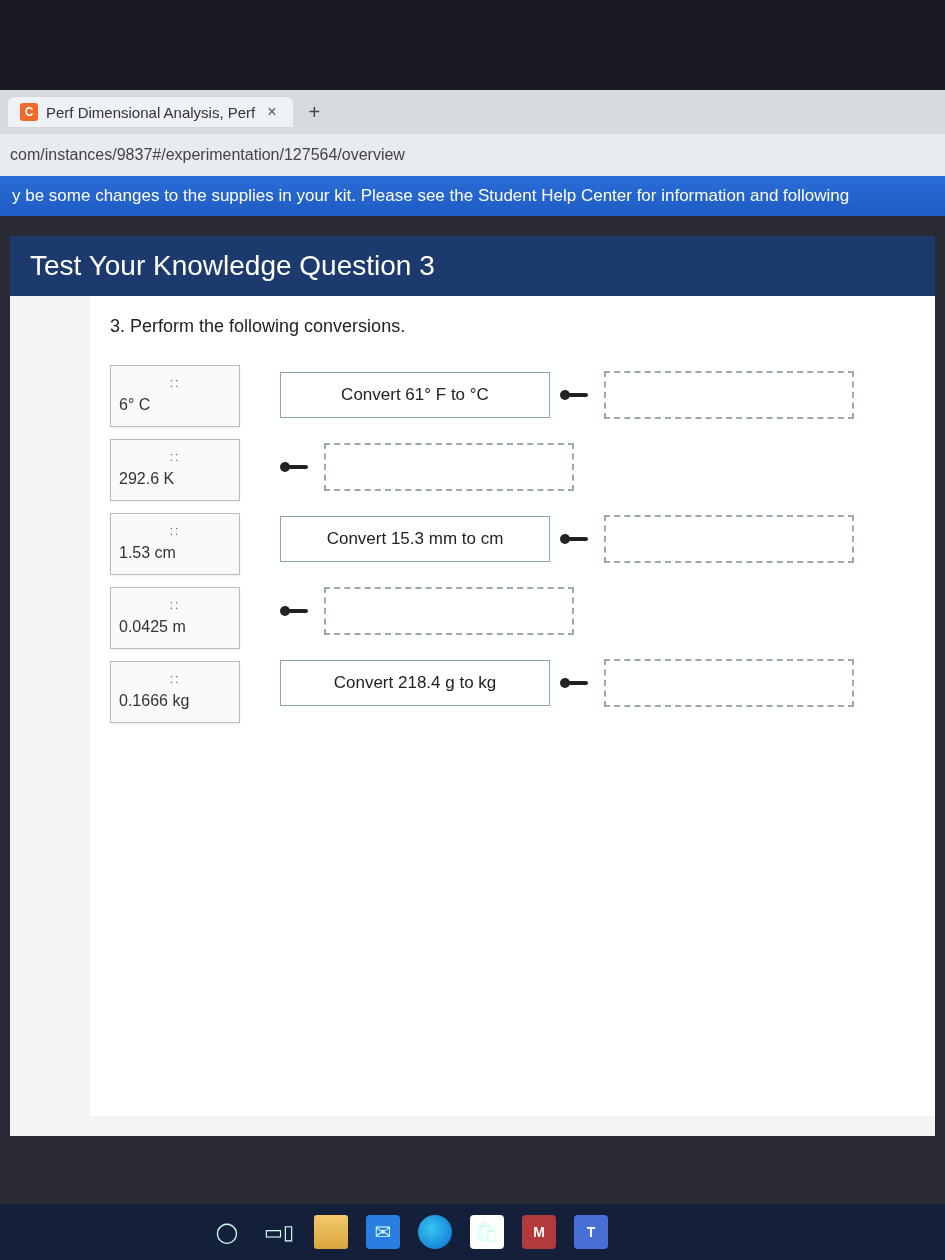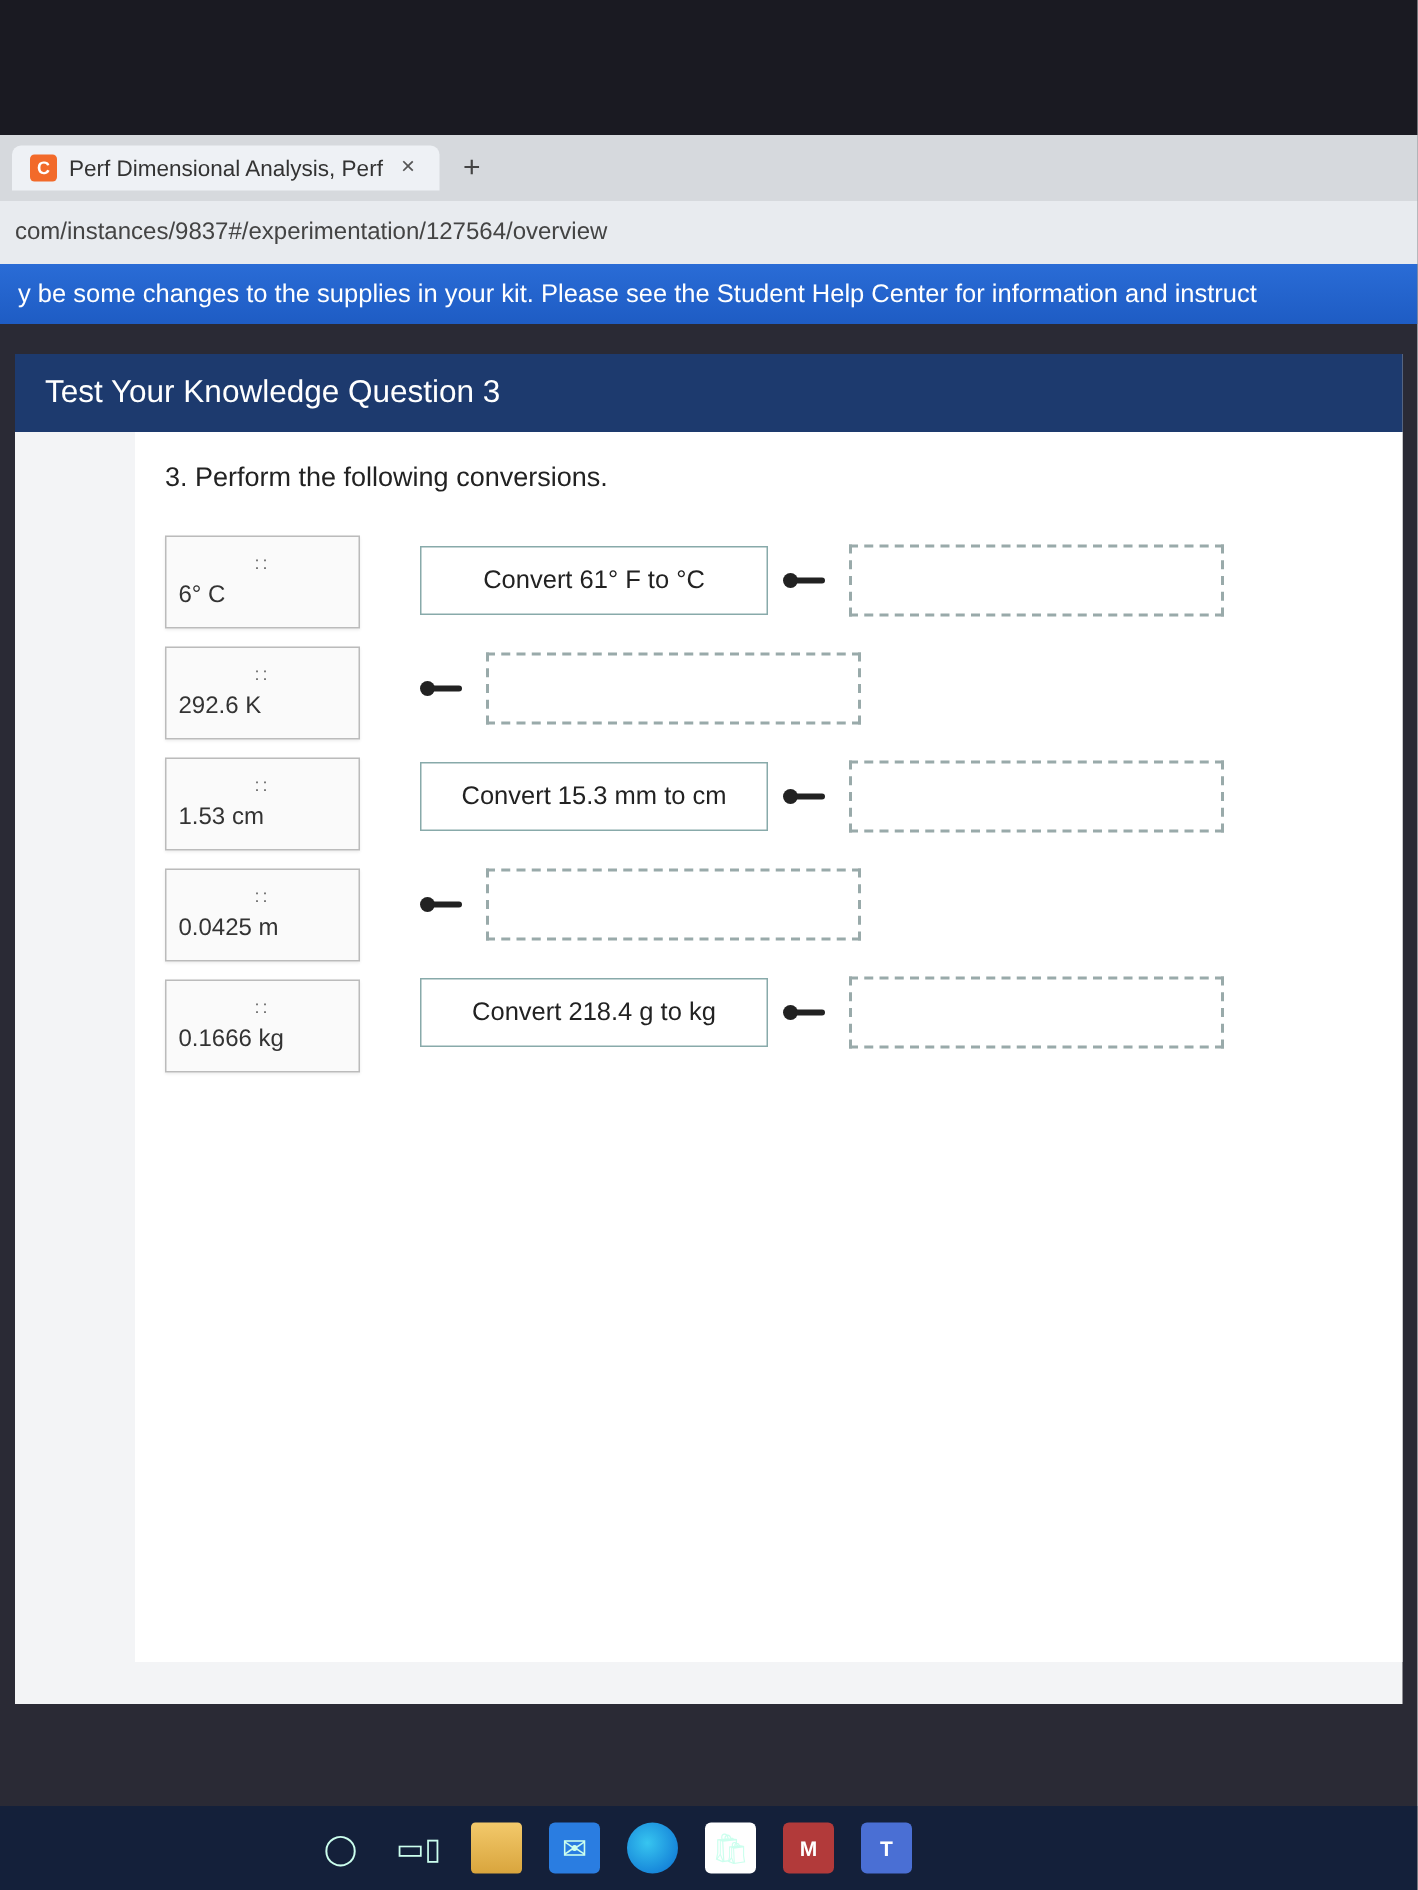--- a/index.html
+++ b/index.html
@@ -37,41 +37,41 @@
     background: linear-gradient(#2a6cd6,#1e5cc4);
     color:#fff; font-size:17px; padding:10px 12px;
     white-space:nowrap; overflow:hidden;
   }
   .content-frame {
     background:#f3f4f6; margin:20px 10px 0 10px; padding:0;
     height: 900px; position:relative;
   }
   .question-header {
     background:#1d3a6e; color:#fff; padding:14px 20px;
-    font-size:21px; font-weight:500;
+    font-size:28px; font-weight:500;
   }
   .question-body {
     background:#fff; margin-left:80px; padding:20px 20px 40px 20px;
     position:relative; min-height:820px;
   }
   .prompt { font-weight:normal; font-size:18px; color:#222; margin-bottom:28px;}
   .layout { display:flex; gap:40px; }
   .answers-col { width:130px; display:flex; flex-direction:column; gap:12px;}
   .answer-chip {
     border:1px solid #bbb; background:#fafafa; padding:10px 8px 12px 8px;
     font-size:16px; color:#333; cursor:grab; user-select:none;
     display:flex; flex-direction:column; align-items:flex-start; gap:6px;
     box-shadow:0 1px 2px rgba(0,0,0,.08);
   }
   .grip { align-self:center; font-size:12px; color:#666; letter-spacing:2px;}
   .prompts-col { flex:1; display:flex; flex-direction:column; gap:24px; margin-top:6px;}
   .prompt-row { display:flex; align-items:center; gap:10px;}
   .prompt-box {
     border:1px solid #8aa; background:#fff; padding:12px 16px;
-    font-size:17px; color:#222; width:232px; text-align:center;
+    font-size:17px; color:#222; width:270px; text-align:center;
   }
   .connector {
     width:34px; height:14px; position:relative; flex-shrink:0;
   }
   .connector::before {
     content:""; position:absolute; left:0; top:2px; width:10px;height:10px;
     background:#222; border-radius:50%;
   }
   .connector::after {
     content:""; position:absolute; left:8px; top:5px; width:20px;height:4px;
@@ -107,21 +107,21 @@
       <span class="tab-close">×</span>
     </div>
     <span class="new-tab">+</span>
   </div>
   <div class="addr-row">
     <span>com/instances/9837#/experimentation/127564/overview</span>
   </div>
 </div>
 
 <div class="banner">
-  <span>y be some changes to the supplies in your kit. Please see the Student Help Center for information and instruct</span>
+  <span>y be some changes to the supplies in your kit. Please see the Student Help Center for information and following</span>
 </div>
 
 <div class="content-frame">
   <div class="question-header">
     <span>Test Your Knowledge Question 3</span>
   </div>
   <div class="question-body">
     <div class="prompt">3. Perform the following conversions.</div>
 
     <div class="layout">

